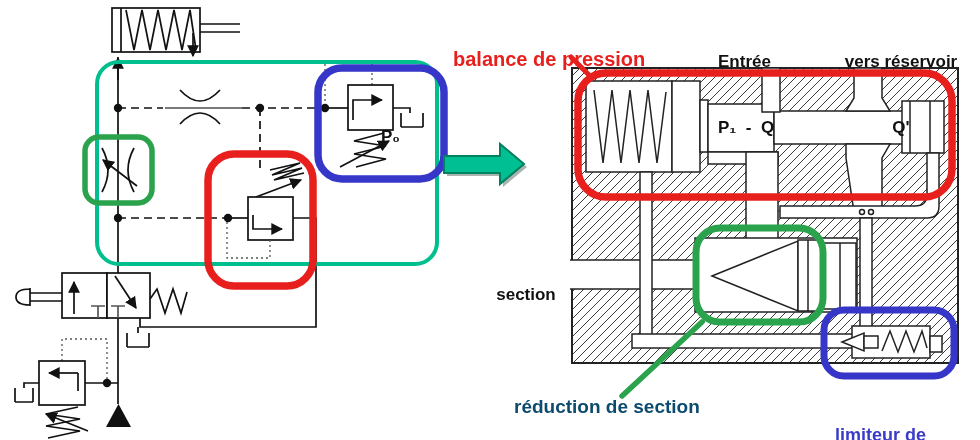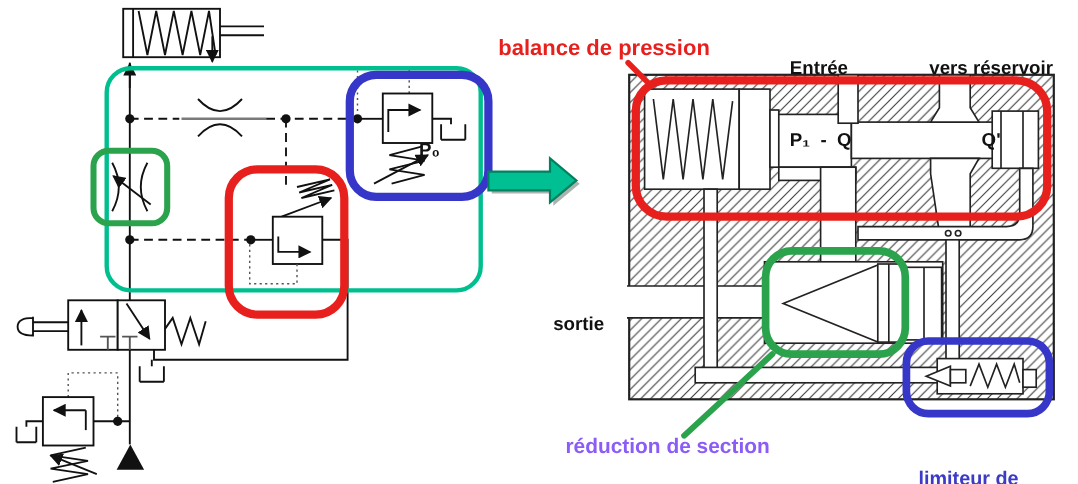--- a/index.html
+++ b/index.html
@@ -2,21 +2,21 @@
 <html><head>
 <meta charset="utf-8">
 <style>
   html,body{margin:0;padding:0;background:#ffffff;}
   #stage{position:relative;width:980px;height:440px;background:#ffffff;overflow:hidden;
          font-family:"Liberation Sans","DejaVu Sans",sans-serif;}
   #stage svg{position:absolute;left:0;top:0;z-index:1;}
   .lbl{position:absolute;z-index:2;font-weight:bold;color:#111;white-space:pre;line-height:22px;}
   .lbl span{display:block;}
   .red-t{color:#e8201d;}
-  .green-t{color:#8b5cf6;}
+  .green-t{color:#0c4a6e;}
   .blue-t{color:#3b3bc8;}
   .f20{font-size:20px;}
   .f19{font-size:19px;}
   .f18{font-size:18px;}
   .f17{font-size:17px;}
   .ctr{text-align:center;}
 </style>
 </head>
 <body>
 
@@ -199,34 +199,34 @@
 
     <rect x="578" y="73" width="374" height="124" rx="28" fill="none" stroke="#e8201d" stroke-width="7.5"></rect>
     <rect x="696" y="228" width="127" height="94" rx="24" fill="none" stroke="#2aa34c" stroke-width="7"></rect>
     <rect x="824" y="310" width="130" height="66" rx="20" fill="none" stroke="#3636c8" stroke-width="7"></rect>
 
     <path d="M571,57 L591,77" stroke="#e8201d" stroke-width="5" stroke-linecap="round"></path>
     <path d="M702,322 L622,396" stroke="#2aa34c" stroke-width="5.5" stroke-linecap="round"></path>
   </g>
 </svg>
 
-<div class="lbl red-t f20" style="left:453px;top:33px;">balance de pression</div>
+<div class="lbl red-t f20" style="left:453px;top:48px;">balance de pression</div>
 
 <div class="lbl f17" style="left:718px;top:7px;">
   <span>Entrée</span>
   <span>P₁  -  Q</span>
 </div>
 
 <div class="lbl f17 ctr" style="left:828px;top:7px;width:146px;">
   <span>vers réservoir</span>
   <span>Q'</span>
 </div>
 
 <div class="lbl f17 ctr" style="left:446px;top:240px;width:160px;">
-  <span>sortie</span>
+  <span>section</span>
 </div>
 
 <div class="lbl green-t f19" style="left:514px;top:396px;">réduction de section</div>
 
 <div class="lbl blue-t f18" style="left:835px;top:380px;">
   <span>limiteur de</span>
   
 </div>
 
 <div class="lbl f17" style="left:381px;top:126px;">P₀</div>

